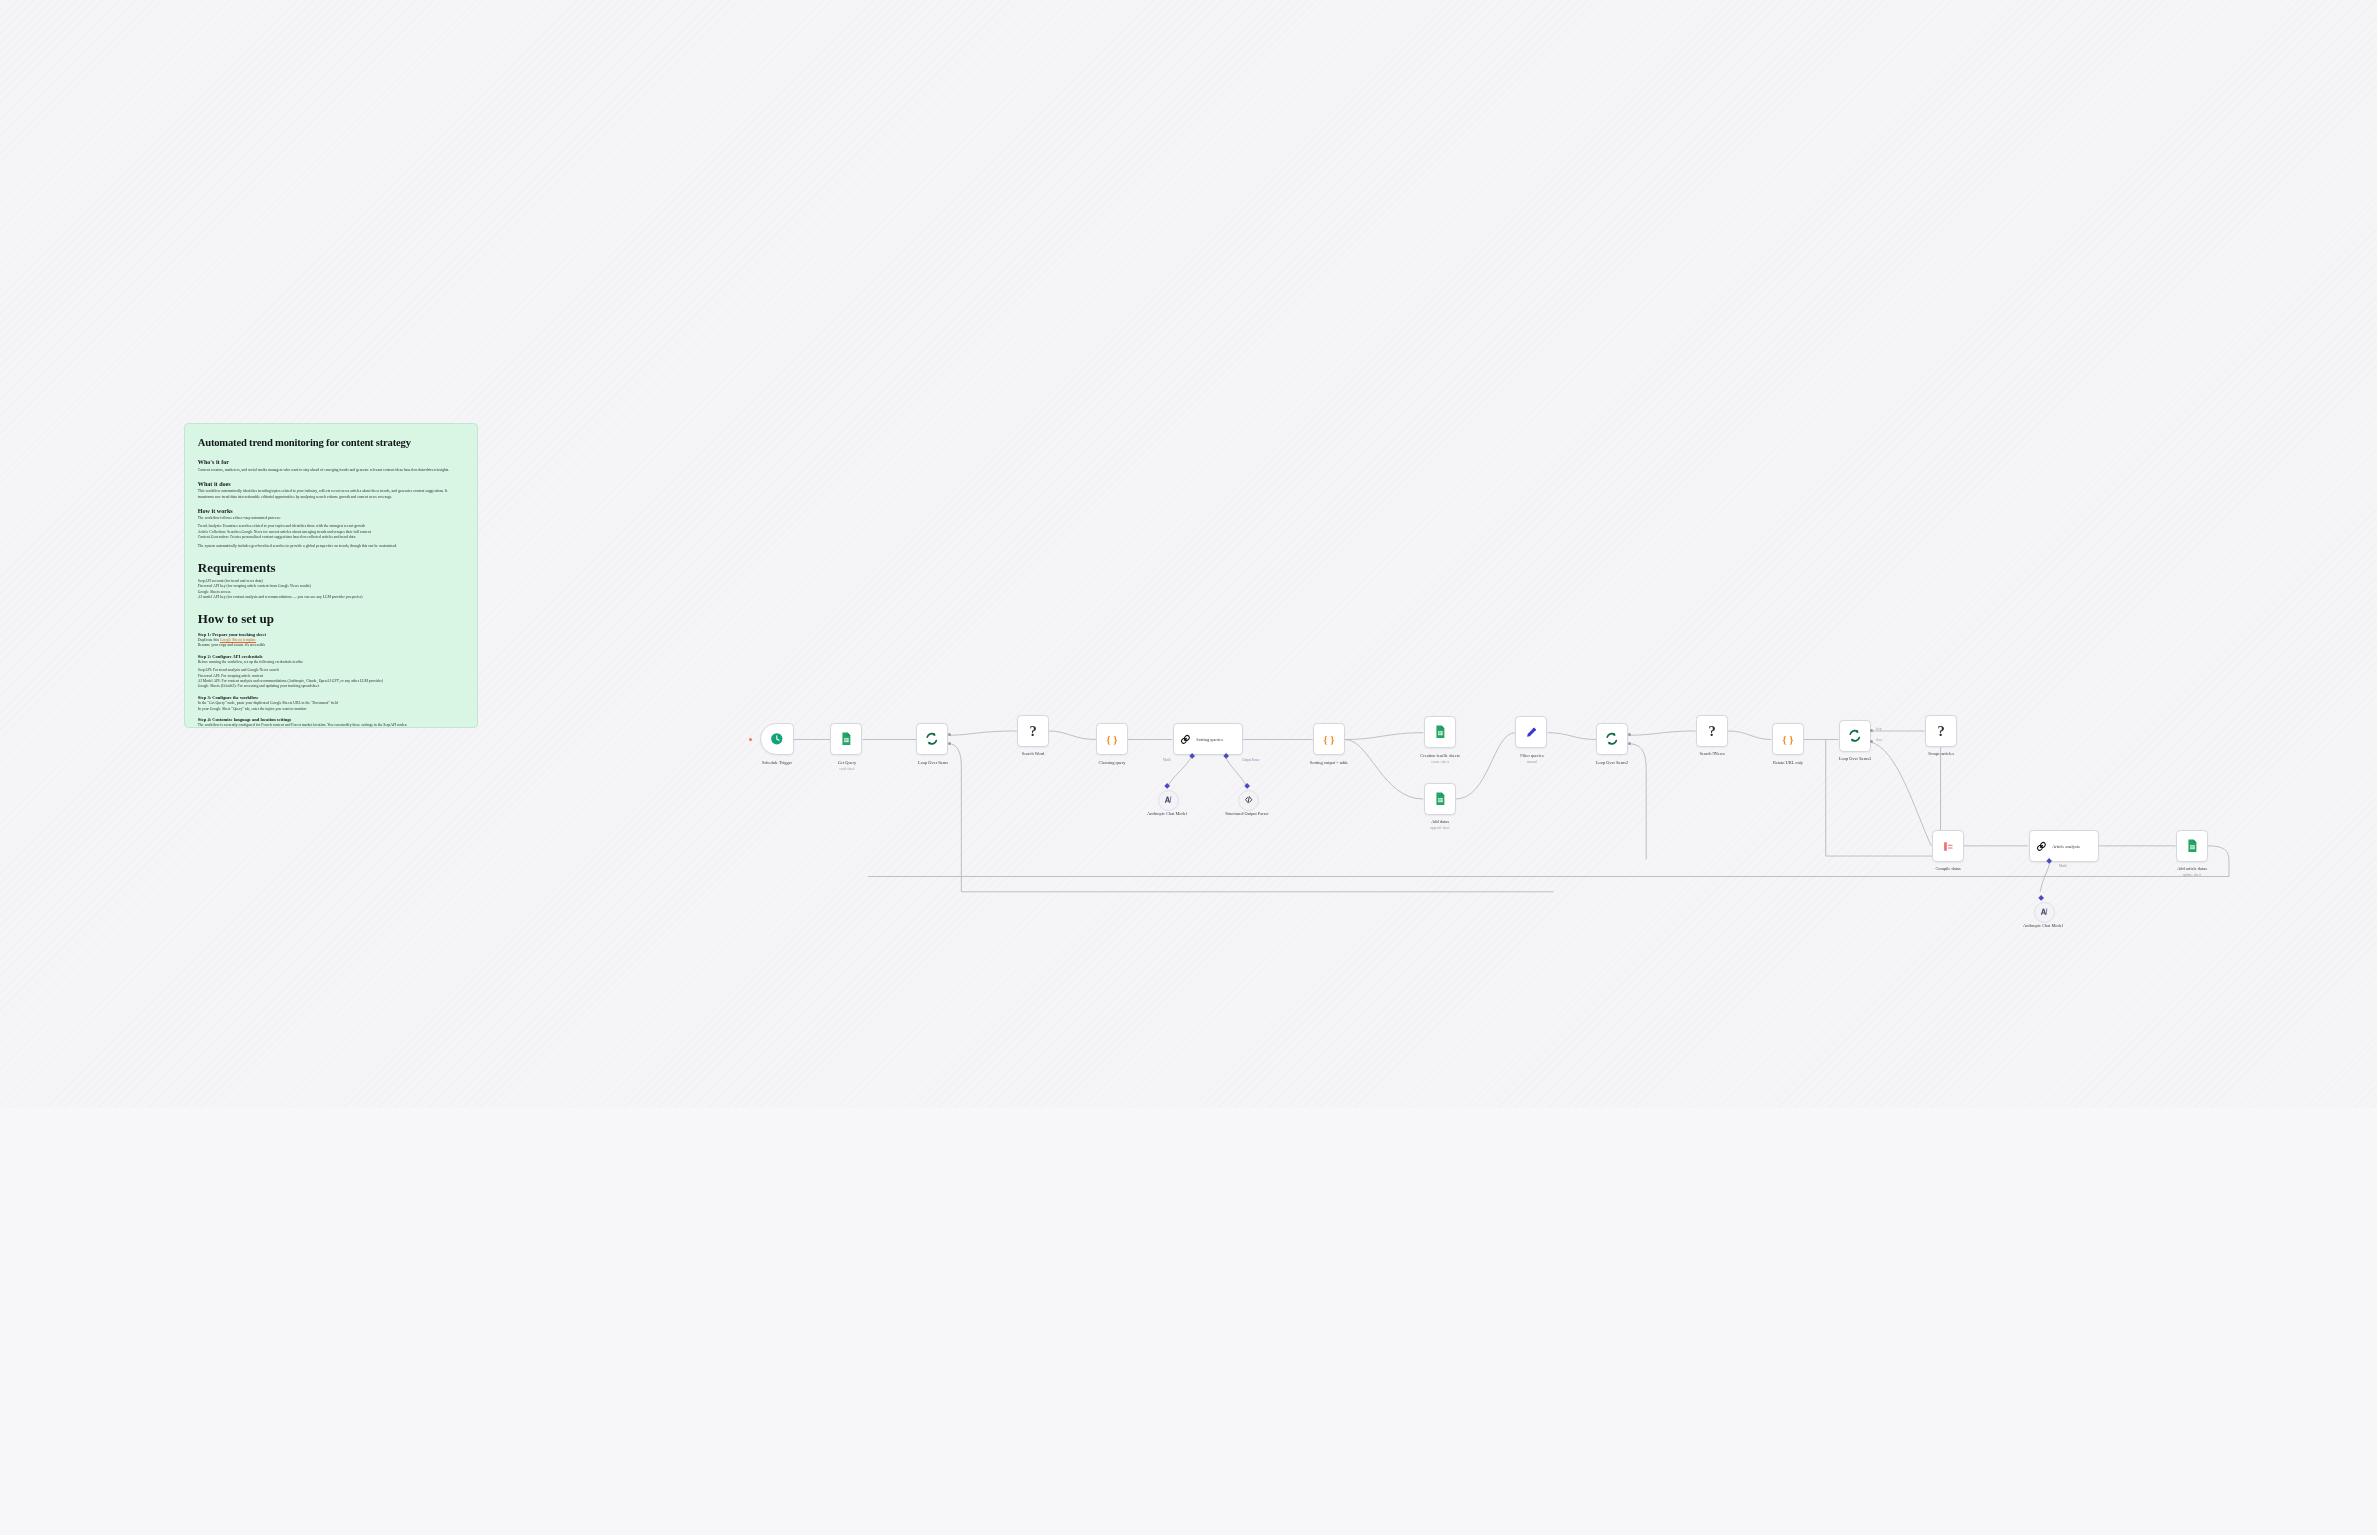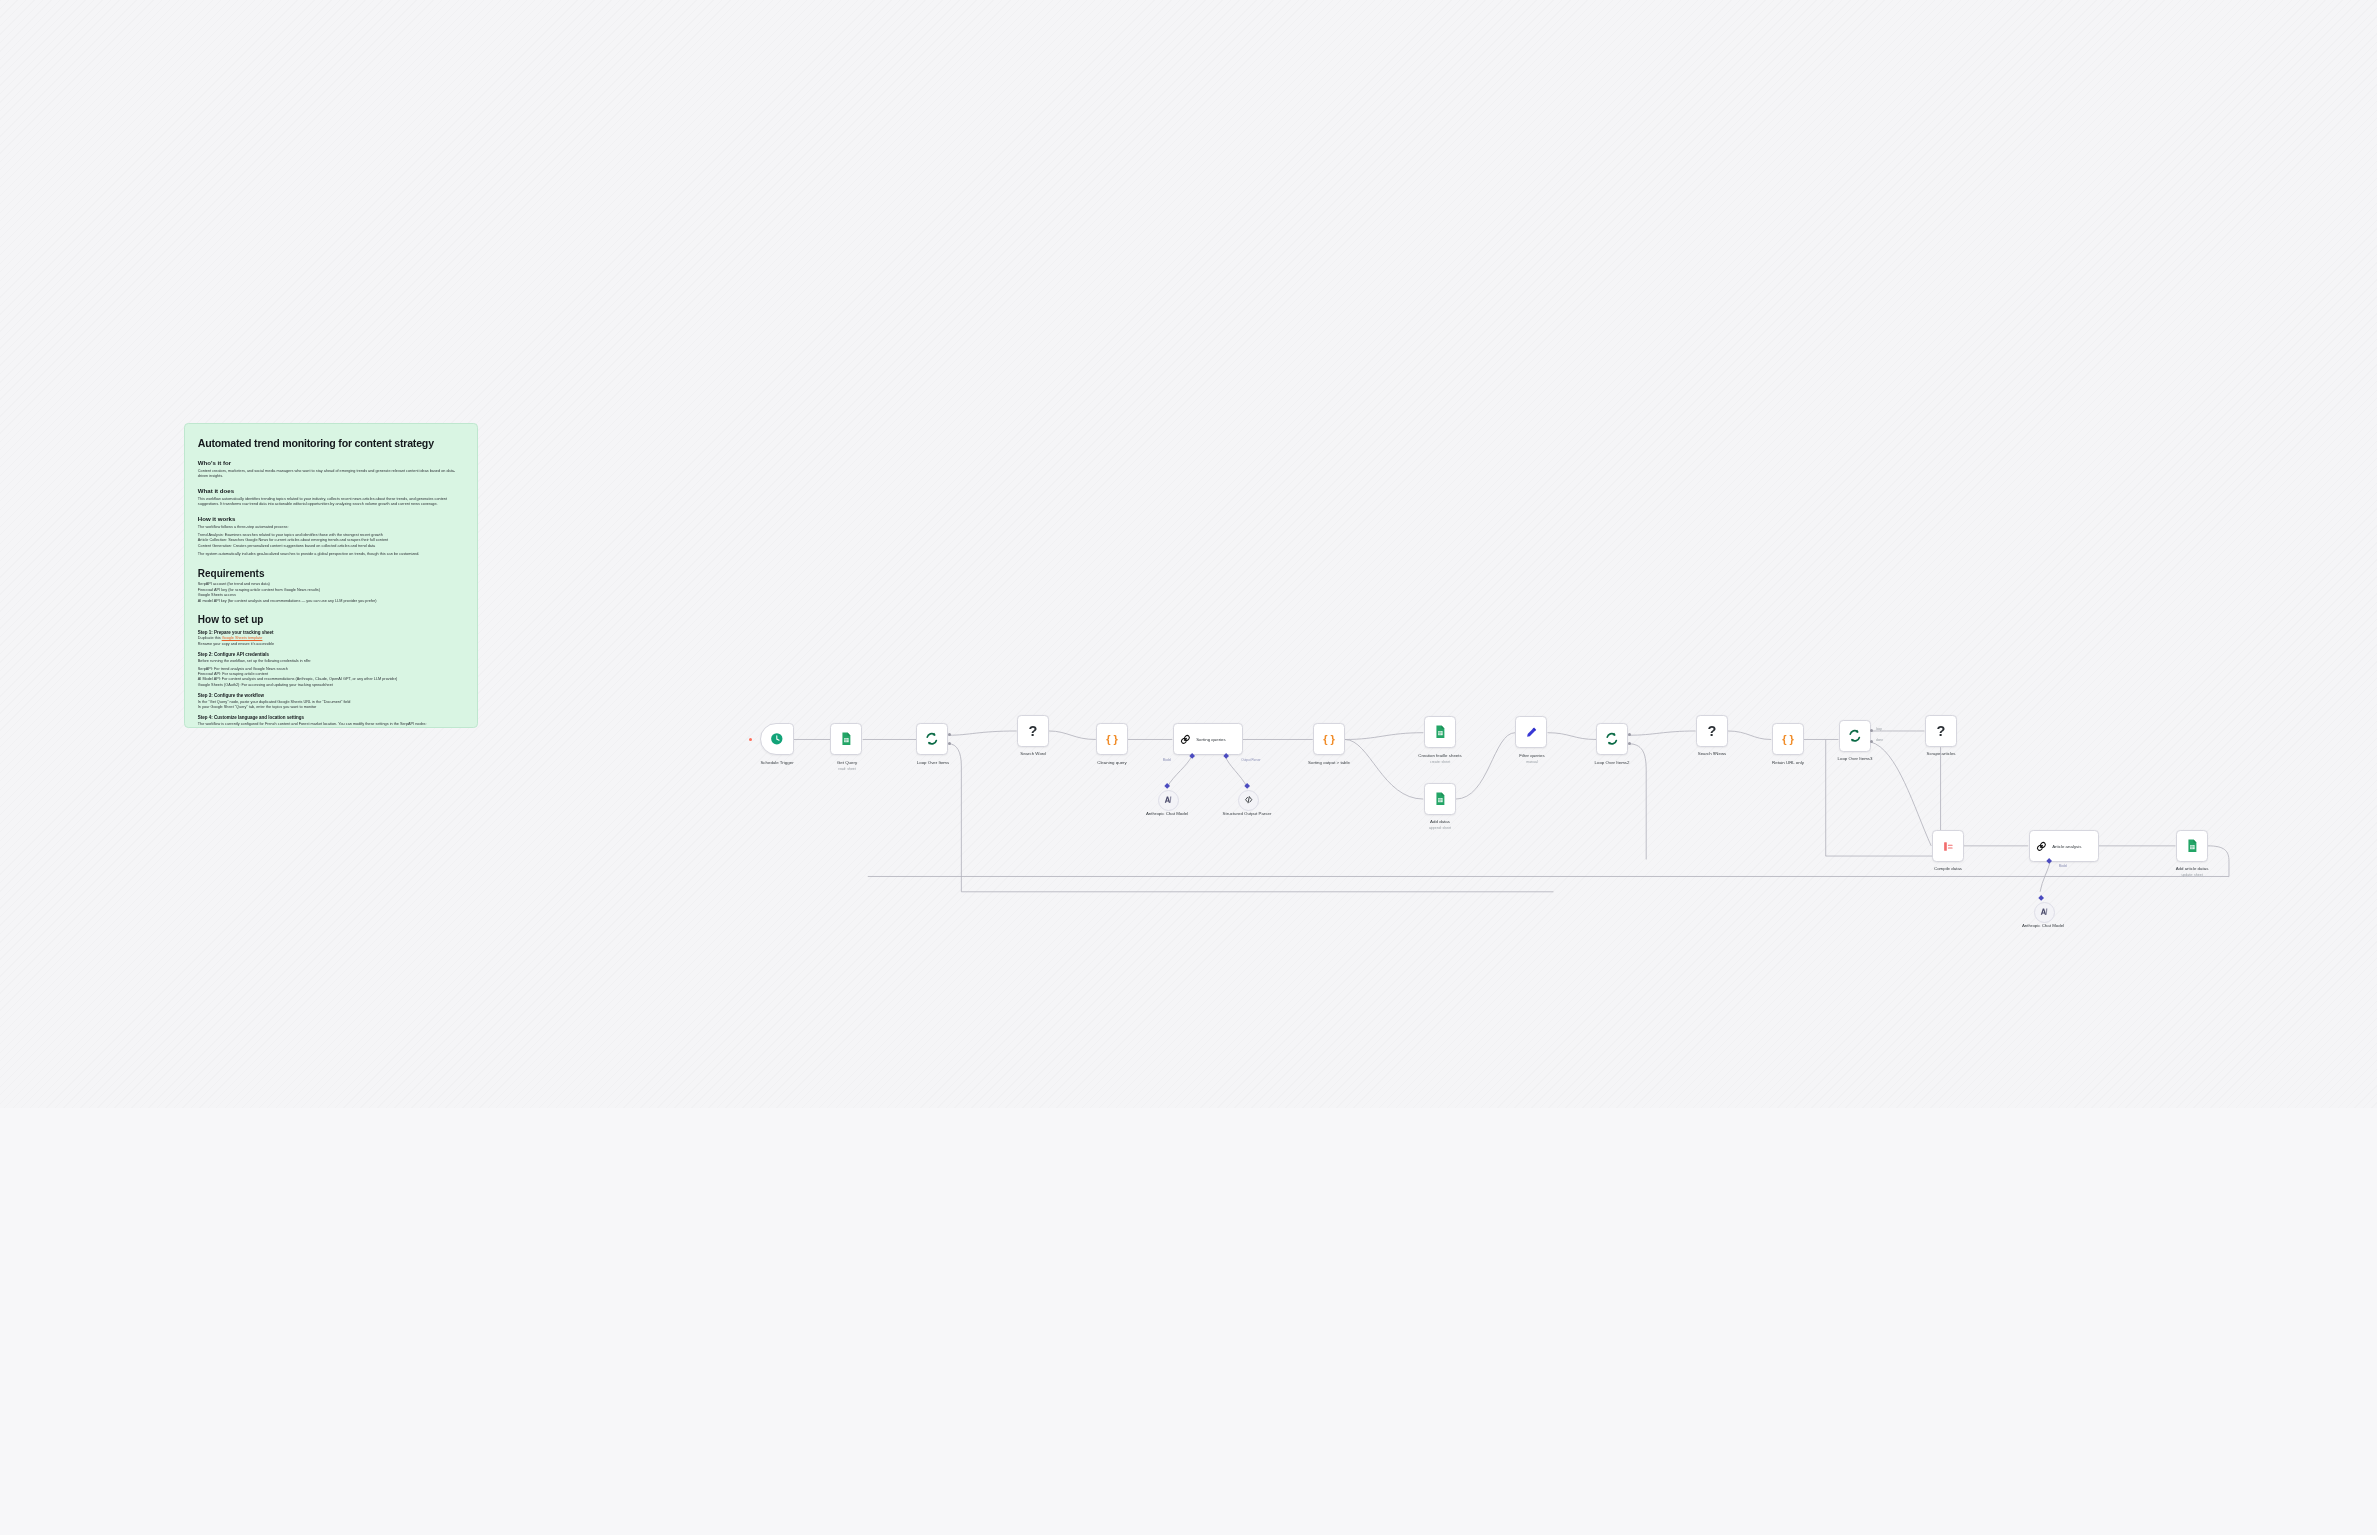--- a/index.html
+++ b/index.html
@@ -8,20 +8,21 @@
     overflow: hidden;
     background: #f7f7f9;
     font-family: "Liberation Sans", sans-serif;
   }
   #canvas {
     position: relative;
     width: 2377px; height: 1108px;
     background-color: #f5f5f7;
     background-image:
       repeating-linear-gradient(135deg, rgba(0,0,0,0.016) 0px, rgba(0,0,0,0.016) 0.9px, transparent 0.9px, transparent 6px);
+    font-family: Liberation Serif, serif;
   }
   
   #sticky {
     position: absolute;
     left: 184px; top: 423px;
     width: 294px; height: 305px;
     background: #d9f5e3;
     border: 0.9px solid #bfe7cf;
     border-radius: 4.3px;
     box-sizing: border-box;
@@ -30,21 +31,21 @@
     color: #2b2f33;
   }
   #sticky .h1 {
     font-size: 10.6px; font-weight: bold; line-height: 1.22;
     letter-spacing: -0.2px; margin: 0 0 9.4px 0; color: #14181c;
   }
   #sticky .h2 {
     font-size: 6.1px; font-weight: bold; margin: 7.7px 0 2.6px 0; color: #14181c;
   }
   #sticky .h2big {
-    font-size: 10px; font-weight: bold; margin: 10.2px 0 3.4px 0; color: #14181c;
+    font-size: 13px; font-weight: bold; margin: 10.2px 0 3.4px 0; color: #14181c;
   }
   #sticky .h3 {
     font-size: 4.5px; font-weight: bold; margin: 5.1px 0 1.3px 0; color: #14181c;
   }
   #sticky p {
     font-size: 3.8px; line-height: 1.42; margin: 0 0 2.6px 0; color: #2f3438;
   }
   #sticky .lines div { font-size: 3.8px; line-height: 1.42; color: #2f3438; }
   #sticky a.lnk { color: #e8622c; text-decoration: underline; }
 

